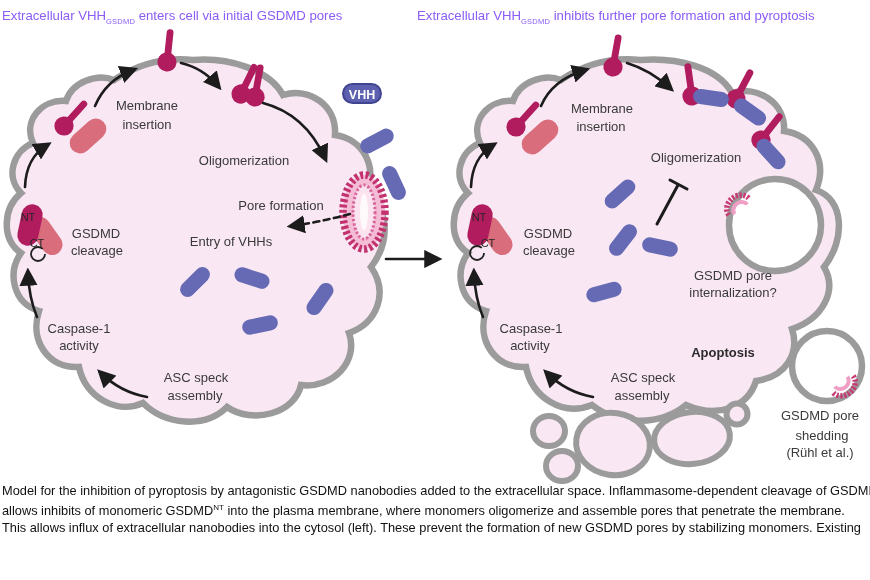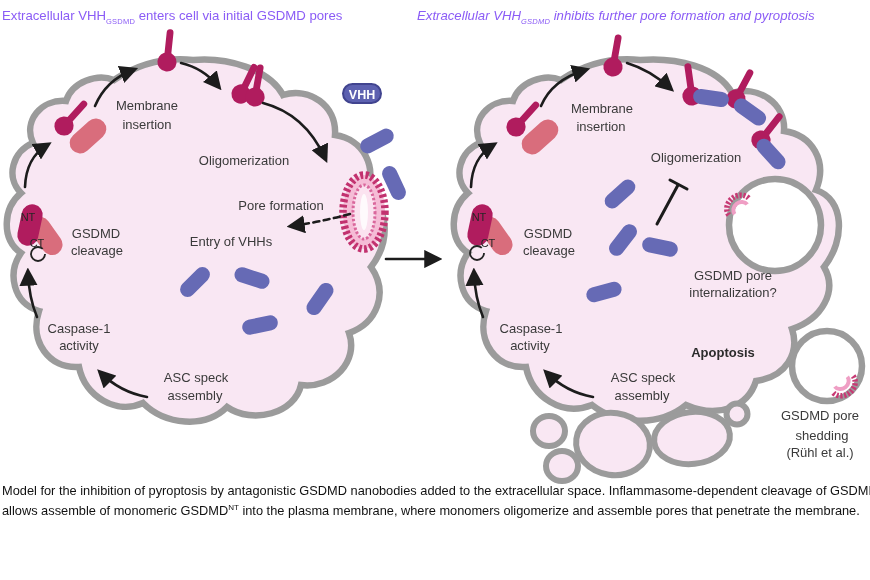--- a/index.html
+++ b/index.html
@@ -5,21 +5,21 @@
   html,body{margin:0;padding:0;}
   body{
     width:870px;height:580px;position:relative;background:#ffffff;
     font-family:"Liberation Sans", sans-serif;color:#3a3a3a;overflow:hidden;
   }
   .title{
     position:absolute;top:8px;font-size:13.2px;color:#8b5cf6;white-space:nowrap;
   }
   .title sub{font-size:7.5px;letter-spacing:.2px;}
   #title-left{left:2px;}
-  #title-right{left:417px;font-style:italic;}
+  #title-right{left:417px;}
   #diagram{position:absolute;left:0;top:0;}
   text{font-family:"Liberation Sans", sans-serif;}
   .lbl{font-size:13px;fill:#3a3a3a;}
   .lbl-b{font-size:13px;fill:#2c2c2c;font-weight:bold;}
   .lbl-sm{font-size:11px;fill:#262626;}
   .pill-txt{font-size:12.5px;fill:#ffffff;font-weight:bold;}
   .cellbody{fill:#f9e7f3;stroke:#9b9b9b;stroke-width:6.5;}
   .vesicle{fill:#ffffff;stroke:#9b9b9b;stroke-width:6.5;}
   .bleb{fill:#f9e7f3;stroke:#9b9b9b;stroke-width:6;}
   .arrow{stroke:#1c1c1c;stroke-width:2.6;fill:none;stroke-linecap:round;}
@@ -175,14 +175,15 @@
   <text class="lbl-b" x="723" y="357" text-anchor="middle">Apoptosis</text>
   <text class="lbl" x="733" y="280" text-anchor="middle">GSDMD pore</text>
   <text class="lbl" x="733" y="297" text-anchor="middle">internalization?</text>
   <text class="lbl" x="820" y="420" text-anchor="middle">GSDMD pore</text>
   <text class="lbl" x="822" y="440" text-anchor="middle">shedding</text>
   <text class="lbl" x="820" y="457" text-anchor="middle">(Rühl et al.)</text>
 </svg>
 
 <div id="caption">
   <div>Model for the inhibition of pyroptosis by antagonistic GSDMD nanobodies added to the extracellular space. Inflammasome-dependent cleavage of GSDMD</div>
-  <div><span>allows assemble of monomeric GSDMD</span><sup>NT</sup><span> into the plasma membrane, where monomers oligomerize and assemble pores that penetrate the membrane.</span></div>
+  <div><span>allows inhibits of monomeric GSDMD</span><sup>NT</sup><span> into the plasma membrane, where monomers oligomerize and assemble pores that penetrate the membrane.</span></div>
+  <div>This allows influx of extracellular nanobodies into the cytosol (left). These prevent the formation of new GSDMD pores by stabilizing monomers. Existing</div>
 </div>
 
 </body></html>

